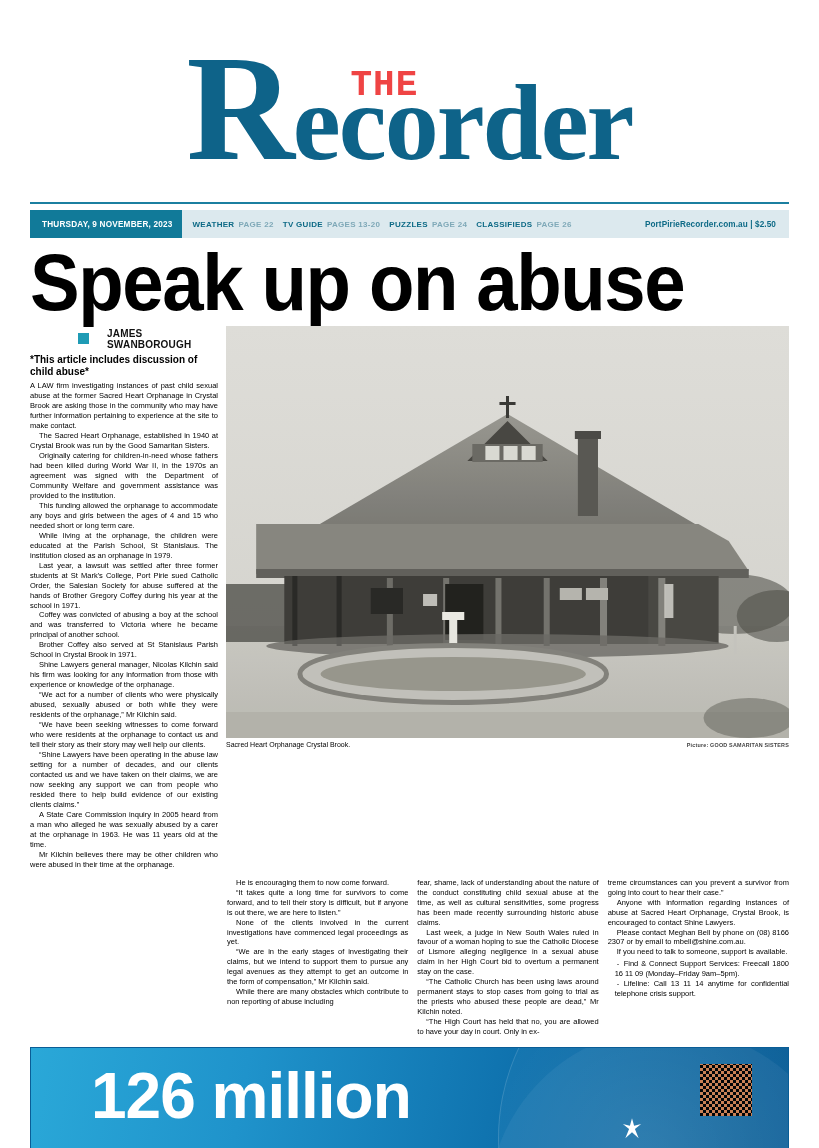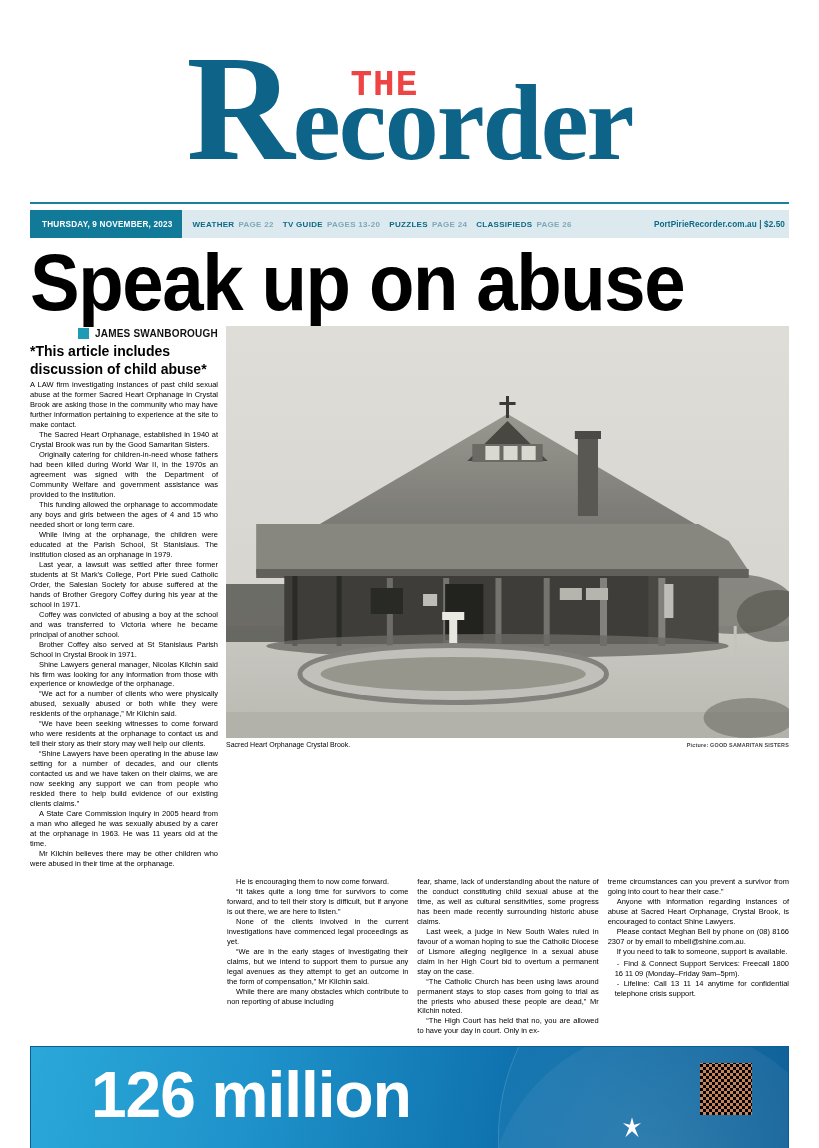--- a/index.html
+++ b/index.html
@@ -72,21 +72,21 @@
   .infobar-links {
     display: flex; align-items: center; gap: 4px;
     padding-left: 10px;
     white-space: nowrap;
     flex: 1;
   }
   .il-name { color:#0d6a86; font-weight:bold; letter-spacing:.3px; }
   .il-page { color:#7fa9b8; font-weight:bold; letter-spacing:.3px; margin-right:5px; }
   .infobar-right {
     display:flex; align-items:center;
-    padding-right: 4px;
+    padding-right: 13px;
     color:#0d6a86; font-weight:bold; font-size:8.2px; letter-spacing:.1px;
     white-space: nowrap;
   }
 
   
   .headline {
     margin: 8px 30px 0 30px;
     font-family: "Liberation Sans Narrow", "Liberation Sans", sans-serif;
     font-weight: bold;
     font-size: 80px;
@@ -101,30 +101,30 @@
   
   .main {
     margin: 6px 30px 0 30px;
     display: flex;
     gap: 8px;
   }
   .col-left { width: 188px; flex: 0 0 188px; }
   .col-right { flex: 1; }
 
   
-  .byline { display:flex; align-items:center; gap:6px; margin-bottom: 4px; margin-top:2px;padding-left:48px;}
+  .byline { display:flex; align-items:center; gap:18px; margin-bottom: 4px; margin-top:2px;padding-left:48px;}
   .byline-sq { width:11px; height:11px; background:#1f9bb5; flex:0 0 11px;}
   .byline-name {
     font-weight: bold; font-size: 10px; letter-spacing: .2px; color:#111;
   }
 
   .standfirst {
     font-family: "Liberation Sans", sans-serif;
     font-weight: bold;
-    font-size: 14px;
+    font-size: 10px;
     line-height: 1.28;
     color: #000;
     margin-bottom: 2px;
   }
 
   .bodytext {
     font-family: "Liberation Sans", sans-serif;
     font-size: 7.5px;
     line-height: 1.33;
     color: #000;

